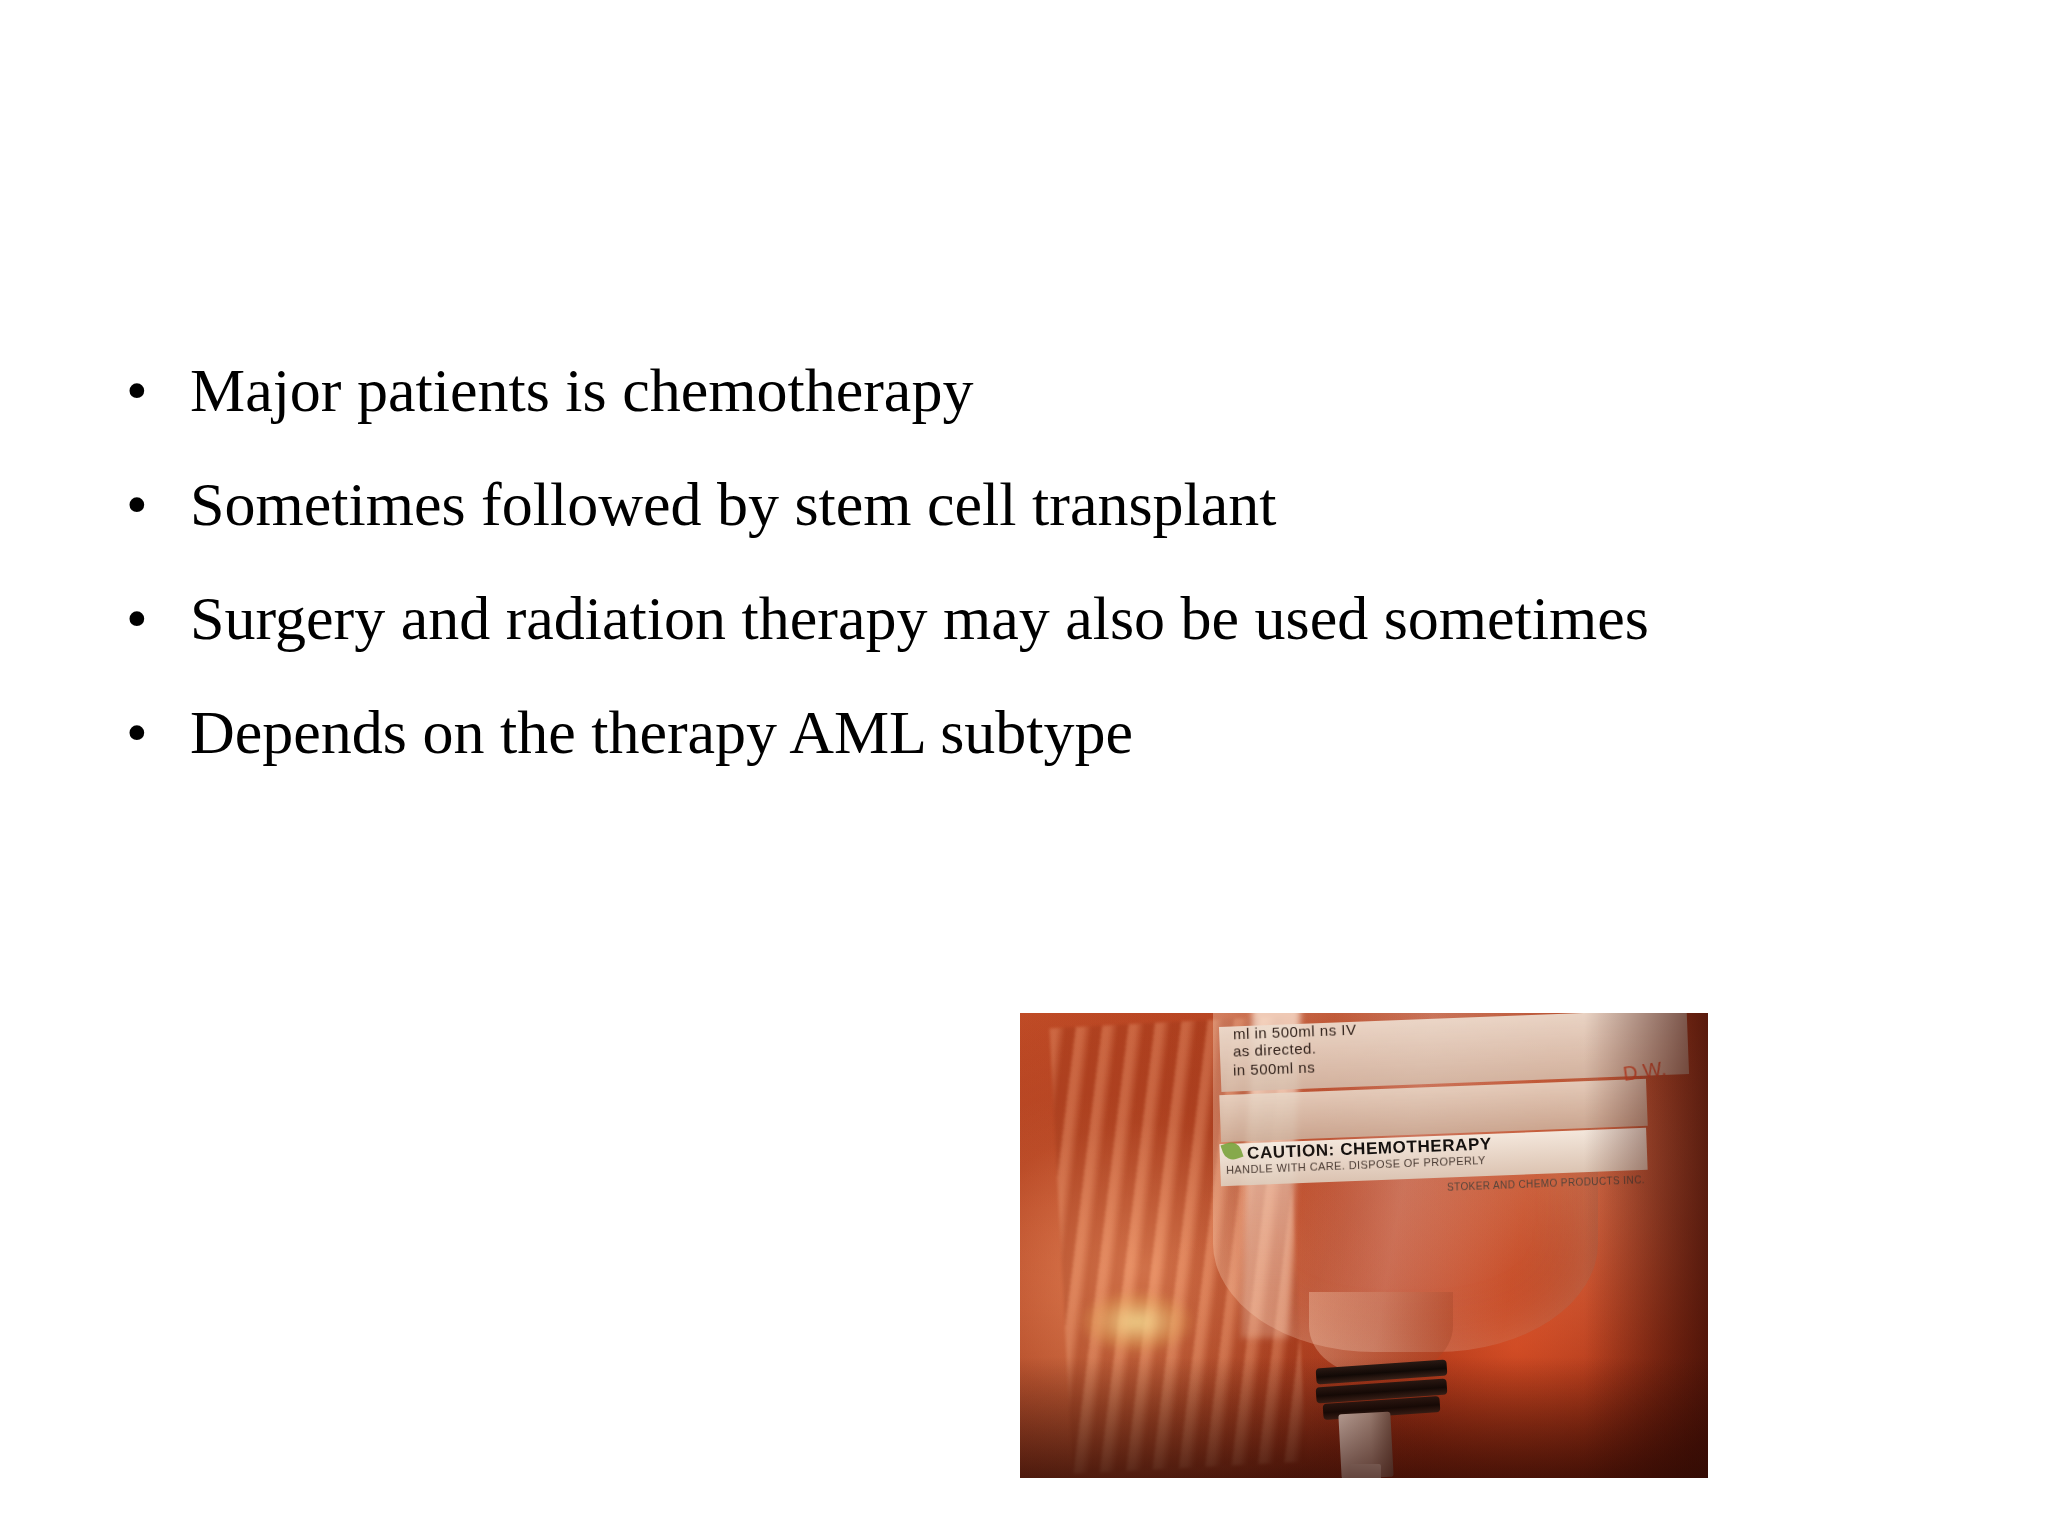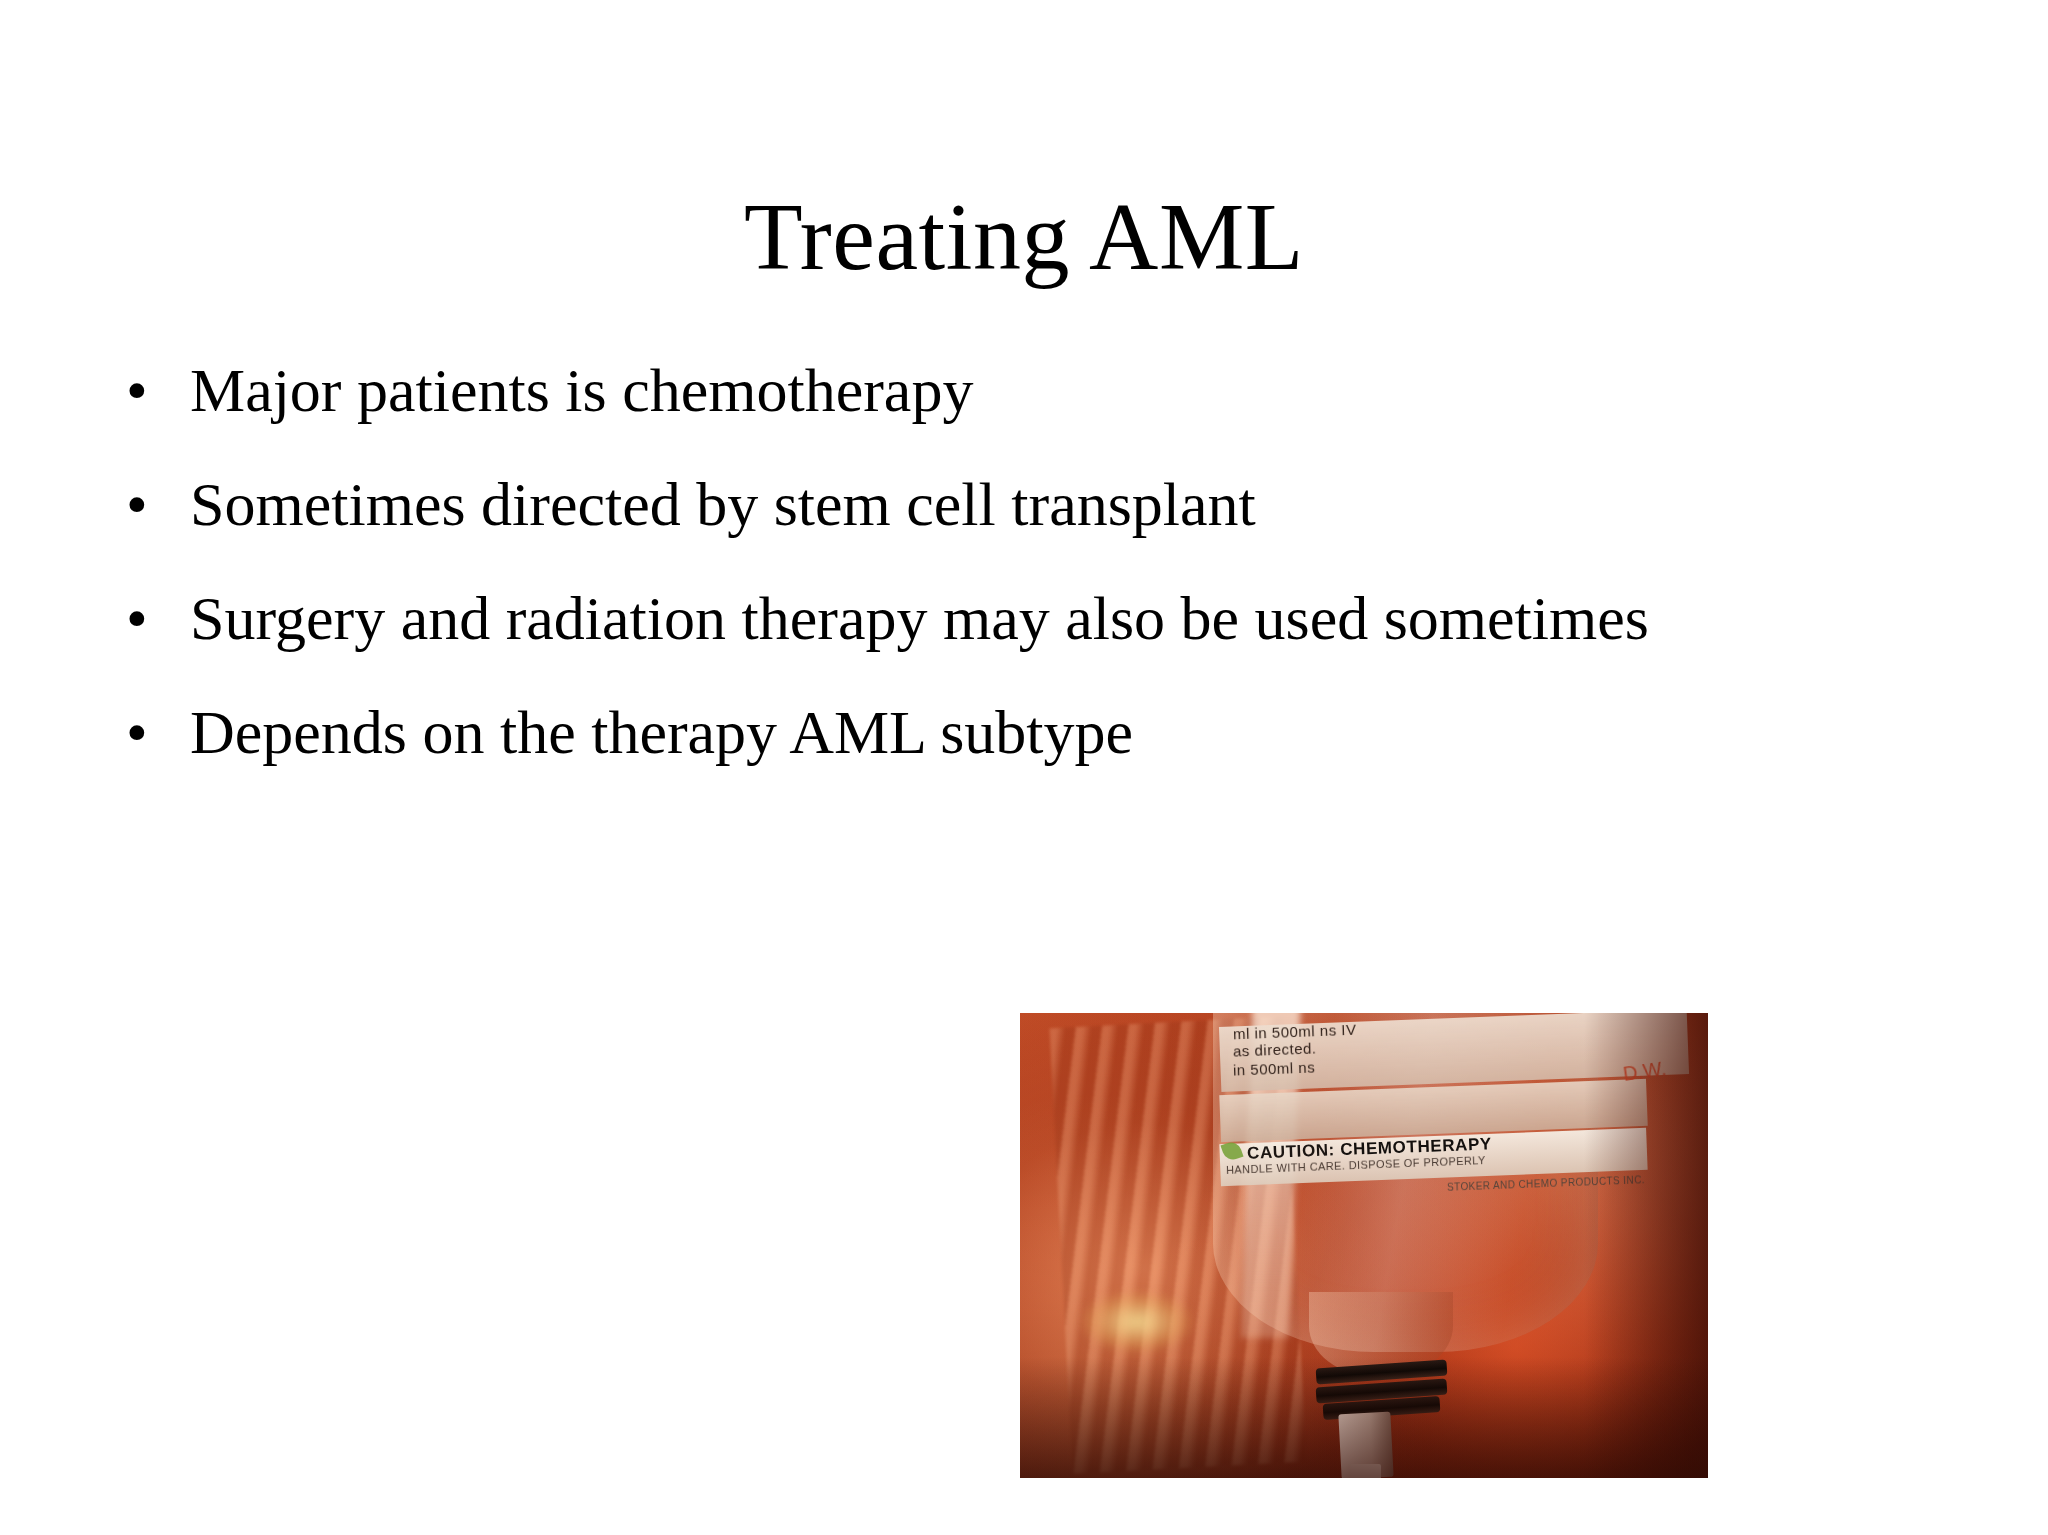--- a/index.html
+++ b/index.html
@@ -281,30 +281,29 @@
     color: rgba(210,70,40,0.9);
     transform: rotate(-8deg);
     filter: blur(0.6px);
   }
 </style>
 </head>
 <body>
 
 <div class="slide">
 
-  <h1 class="slide-title">Treating AML</h1>
 
   <ul class="bullet-list">
     <li class="bullet-item">
       <span class="dot">•</span>
       <span class="bullet-text">Major patients is chemotherapy</span>
     </li>
     <li class="bullet-item">
       <span class="dot">•</span>
-      <span class="bullet-text">Sometimes directed by stem cell transplant</span>
+      <span class="bullet-text">Sometimes followed by stem cell transplant</span>
     </li>
     <li class="bullet-item">
       <span class="dot">•</span>
       <span class="bullet-text">Surgery and radiation therapy may also be used sometimes</span>
     </li>
     <li class="bullet-item">
       <span class="dot">•</span>
       <span class="bullet-text">Depends on the therapy AML subtype</span>
     </li>
   </ul>

